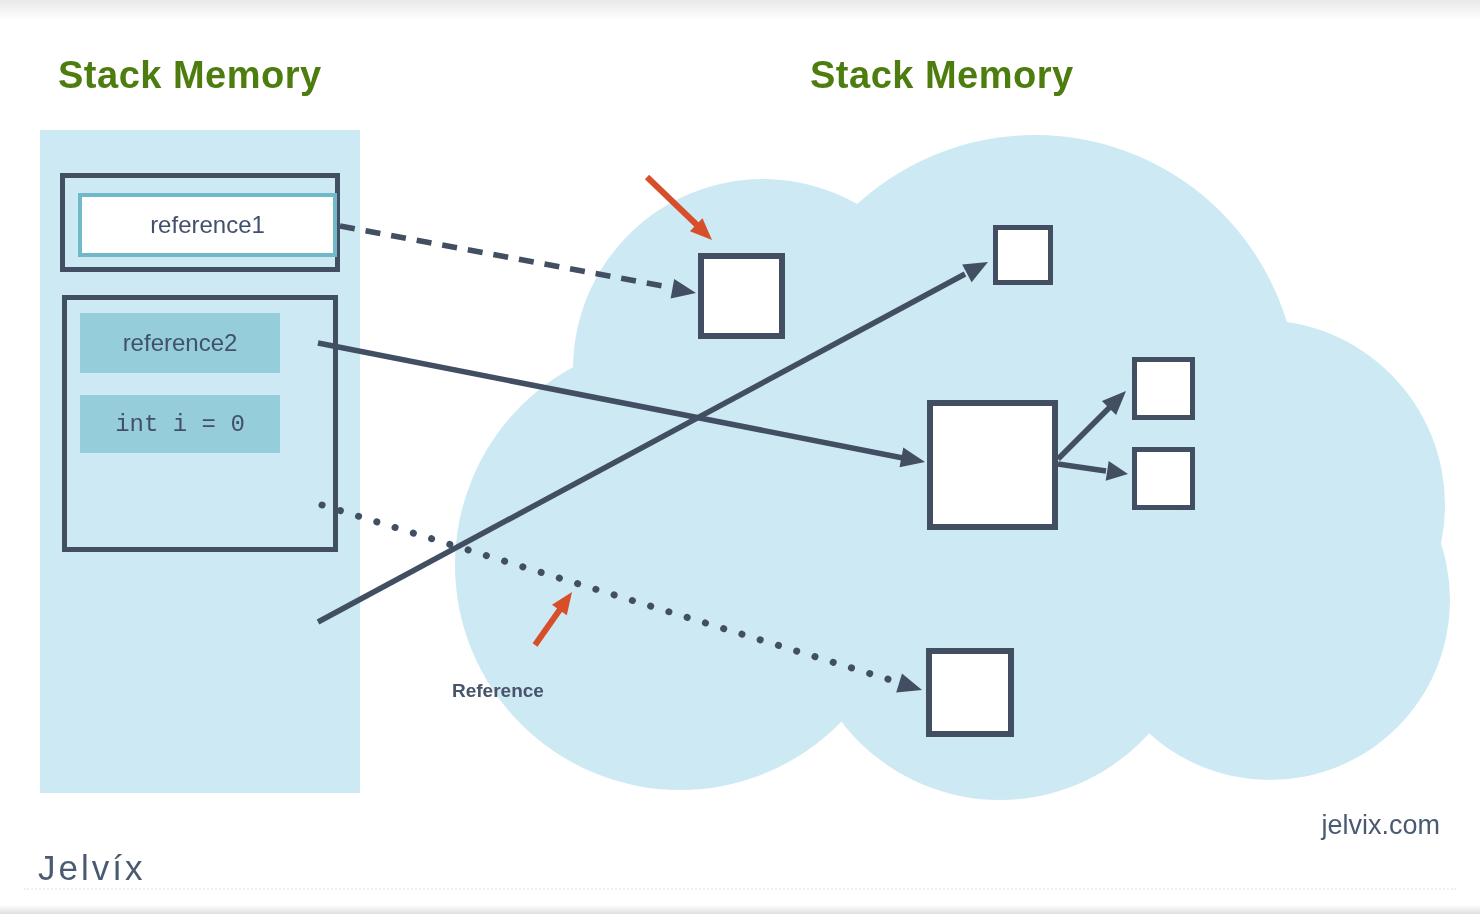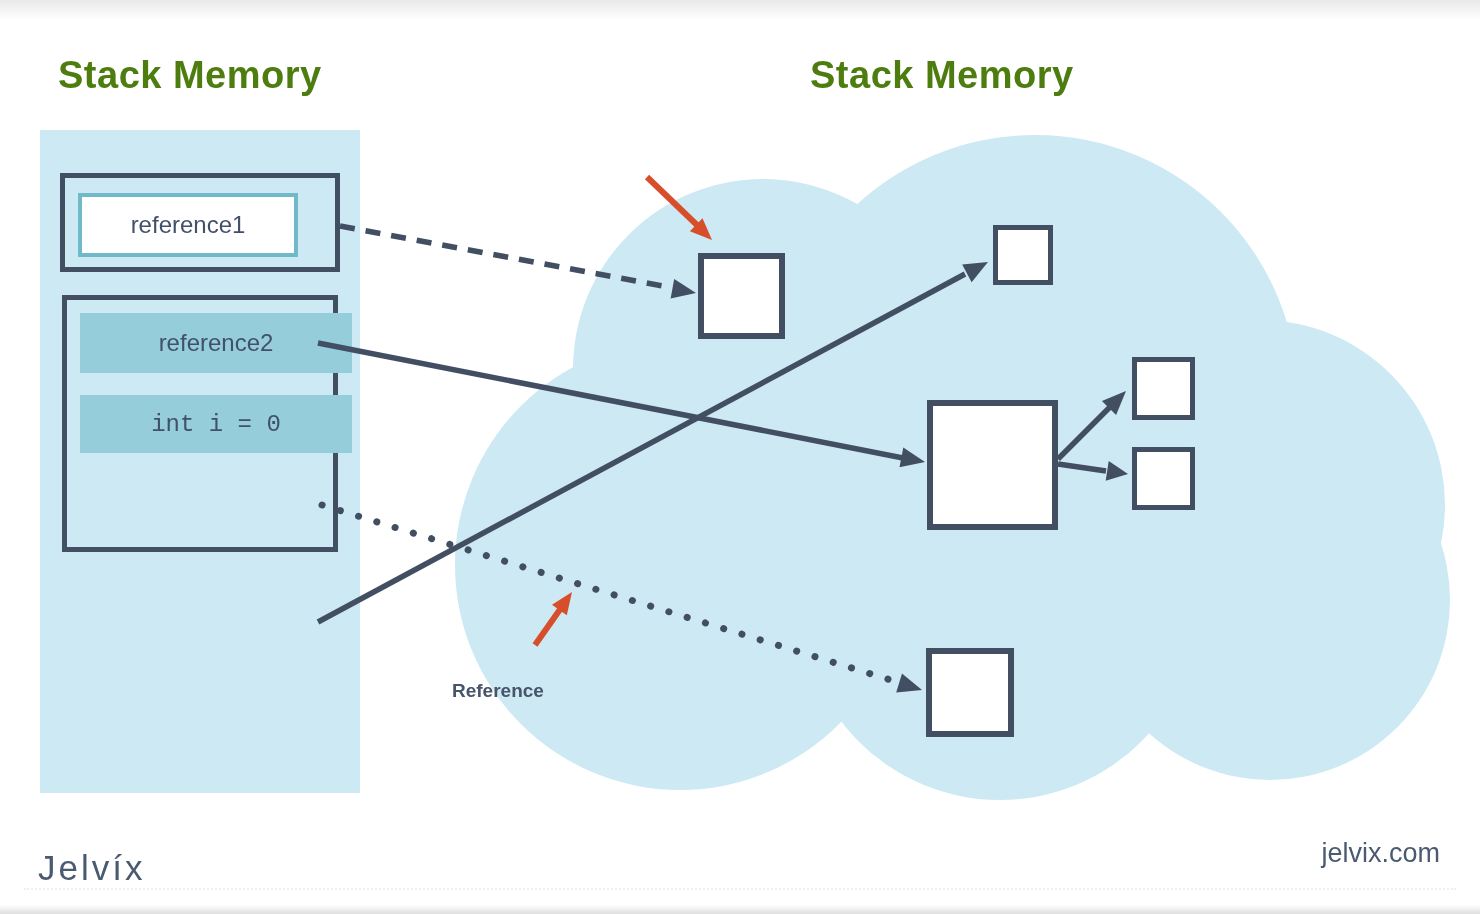--- a/index.html
+++ b/index.html
@@ -15,24 +15,24 @@
   .title{position:absolute;font-size:38px;font-weight:700;color:#4d7c0f;letter-spacing:0.5px;z-index:6;}
   #stack-title{left:58px;top:54px;}
   #heap-title{left:810px;top:54px;}
 
   
   #stack-panel{position:absolute;left:40px;top:130px;width:320px;height:663px;background:#cde9f3;z-index:2;}
   .frame{position:absolute;border:5px solid #424f62;box-sizing:border-box;}
   #frame1{left:20px;top:43px;width:280px;height:99px;}
   #frame2{left:22px;top:165px;width:276px;height:257px;}
   #frame3{left:22px;top:445px;width:276px;height:177px;}
-  .slot{position:absolute;left:13px;width:272px;height:60px;background:#95cdda;
+  .slot{position:absolute;left:13px;width:200px;height:60px;background:#95cdda;
     display:flex;align-items:center;justify-content:center;
     font-size:24px;font-weight:500;color:#42506b;}
-  .slot.white{background:#ffffff;border:4px solid #6fb9c9;box-sizing:border-box;left:13px;width:220px;height:64px;}
+  .slot.white{background:#ffffff;border:4px solid #6fb9c9;box-sizing:border-box;left:13px;width:259px;height:64px;}
   #slot-r1{top:15px;}
   #slot-r2{top:13px;}
   #slot-int{top:95px;height:58px;font-family:Liberation Mono, monospace;}
   #slot-r3{top:175px;height:58px;}
   #slot-r4{top:13px;}
   #slot-dbl{top:95px;height:58px;}
 
   
   .lobe{position:absolute;background:#cde9f3;border-radius:50%;z-index:2;}
   #lobe1{left:573px;top:179px;width:380px;height:380px;}
@@ -54,21 +54,21 @@
   #sq-f{left:926px;top:648px;width:88px;height:89px;}
 
   #arrows{position:absolute;left:0;top:0;z-index:5;pointer-events:none;}
 
   .note{position:absolute;z-index:6;color:#47546a;font-weight:600;}
   #note-object{left:548px;top:104px;width:180px;text-align:center;font-size:27px;line-height:28px;}
   #note-reference{left:452px;top:680px;font-size:19px;}
 
   #logo{position:absolute;left:38px;top:848px;font-size:35px;font-weight:400;
     letter-spacing:3px;color:#4a5a70;z-index:6;}
-  #website{position:absolute;right:40px;top:838px;font-size:27px;color:#4a5a70;z-index:6;}
+  #website{position:absolute;right:40px;top:810px;font-size:27px;color:#4a5a70;z-index:6;}
 </style>
 </head>
 <body>
 
 <div id="canvas">
 
   <div class="top-shade"></div>
   <div class="bottom-shade"></div>
   <div class="footer-sep"></div>
 

